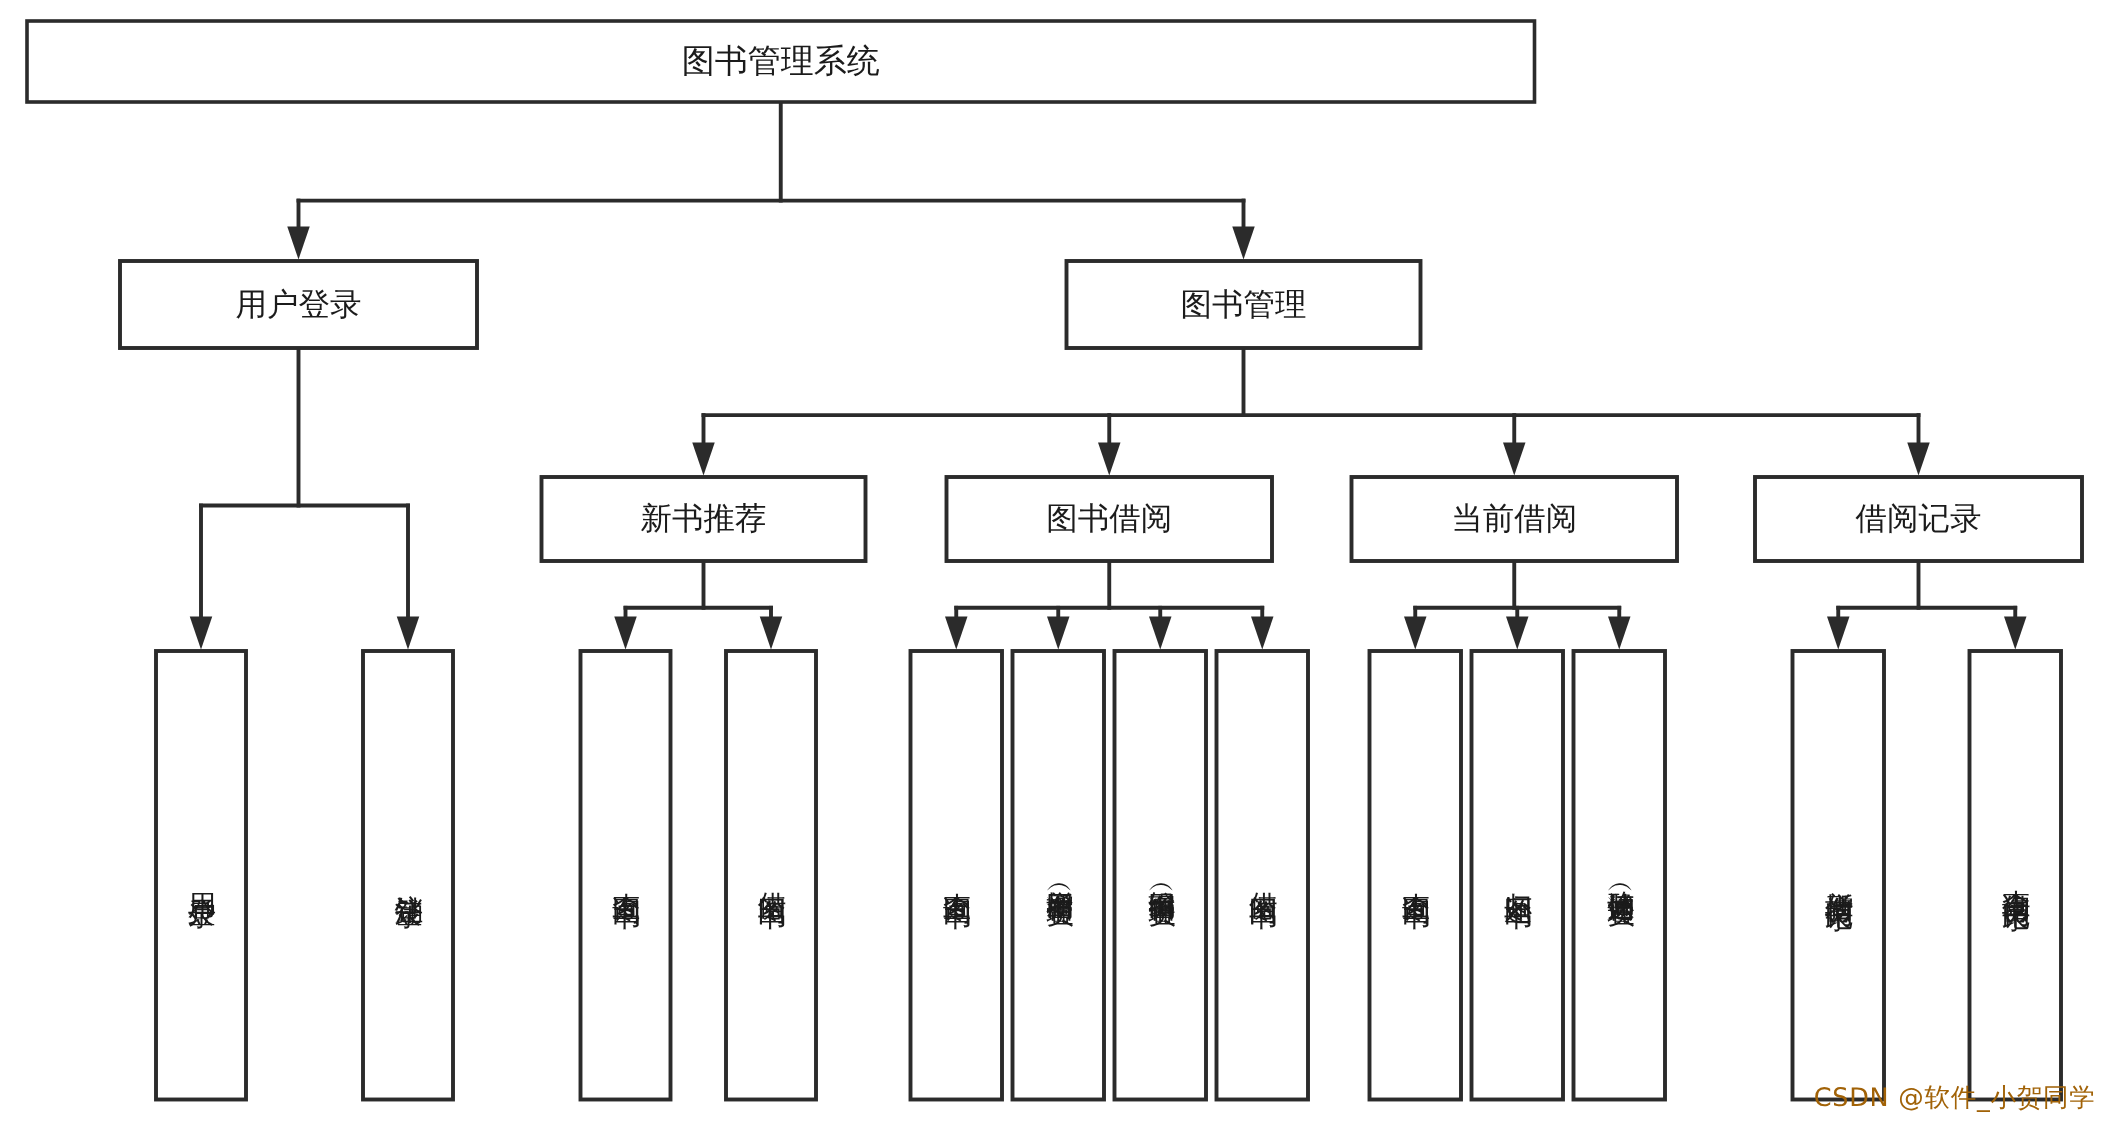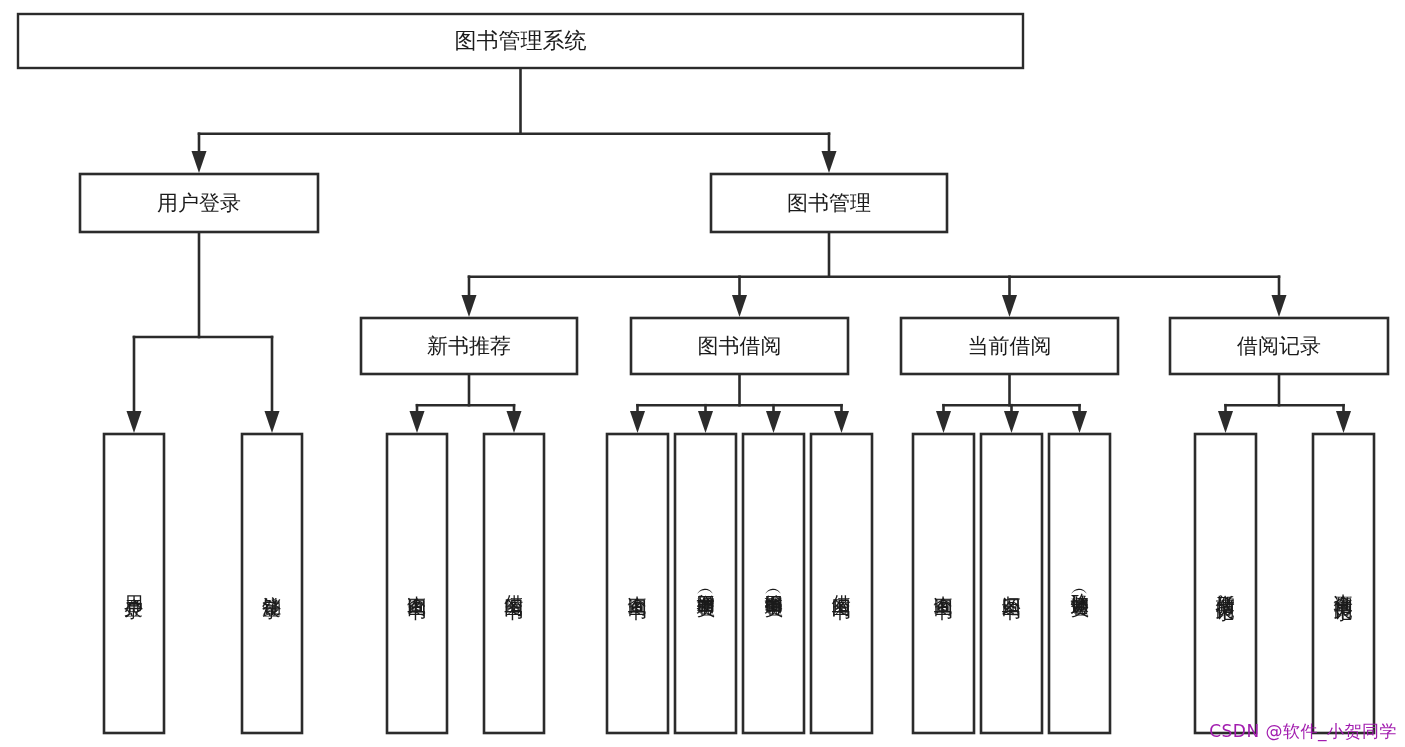--- a/index.html
+++ b/index.html
@@ -69,21 +69,21 @@
     text-align: center;
     white-space: nowrap;
     pointer-events: none;
   }
   .watermark {
     position: absolute;
     right: 8px;
     bottom: 4px;
     font-family: "DejaVu Sans", "Liberation Sans", sans-serif;
     font-size: 17px;
-    color: #a21caf;
+    color: #a16207;
     letter-spacing: 0.5px;
     white-space: nowrap;
   }
 </style>
 </head>
 <body>
 
 <div id="canvas">
   <svg class="diagram" viewBox="0 0 1405 747">
     <g id="edges-layer">

